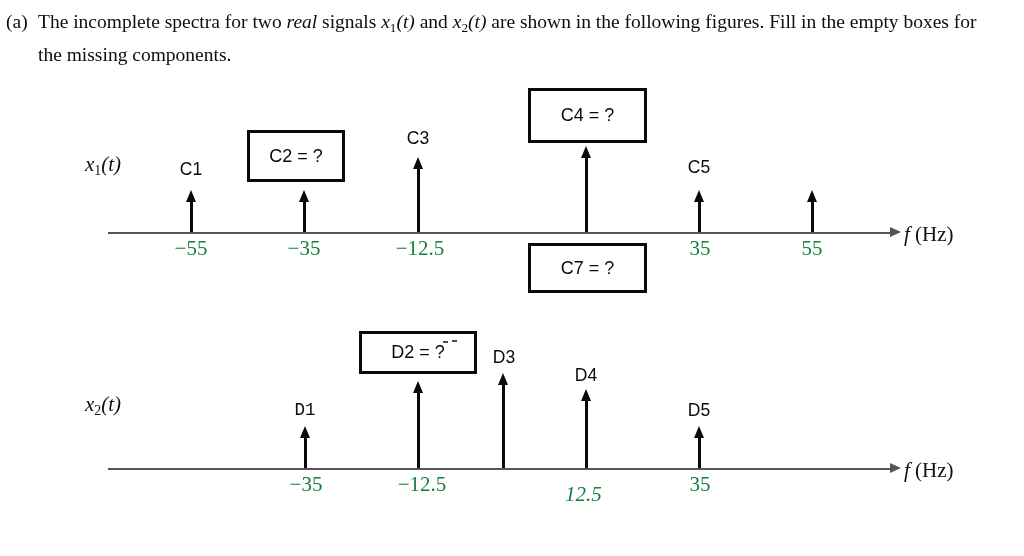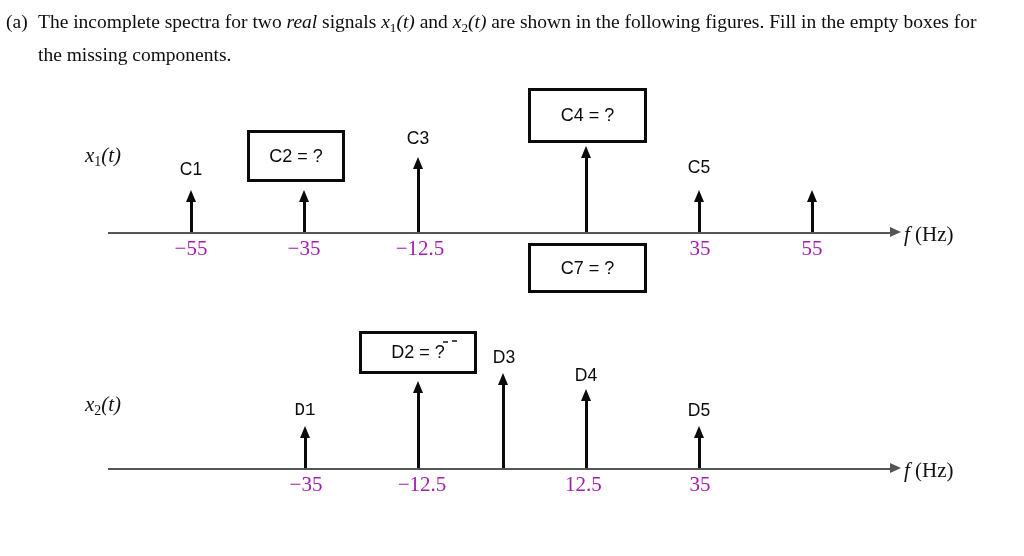--- a/index.html
+++ b/index.html
@@ -113,21 +113,21 @@
     color: #0a0a0a;
     white-space: nowrap;
     transform: translateX(-50%);
   }
 
   
   .tick-label {
     position: absolute;
     font-family: "Liberation Serif", serif;
     font-size: 21px;
-    color: #a21caf;
+    color: #15803d;
     white-space: nowrap;
     transform: translateX(-50%);
   }
   .tick-label.no-center { transform: none; }
 
   
   .answer-box {
     position: absolute;
     box-sizing: border-box;
     border: 3.5px solid #0a0a0a;
@@ -150,21 +150,21 @@
 </head>
 <body>
 
 <div class="problem">
   <span class="marker">(a)</span>
   <span class="body"><span>The incomplete spectra for two </span><i>real</i><span> signals </span><span class="var"><span>x</span><sub>1</sub><span>(t)</span></span><span> and </span><span class="var"><span>x</span><sub>2</sub><span>(t)</span></span><span> are shown in the following figures. Fill in the empty boxes for the missing components.</span></span>
 </div>
 
 <div class="figure">
 
-  <div class="signal-label" style="left:85px; top:143px;"><span>x</span><sub>1</sub><span>(t)</span></div>
+  <div class="signal-label" style="left:85px; top:152px;"><span>x</span><sub>1</sub><span>(t)</span></div>
 
   <div class="axis-line" style="left:108px; top:232px; width:784px;"></div>
   <div class="axis-head" style="left:890px; top:227px;"></div>
   <div class="axis-name" style="left:904px; top:222px;"><span class="fsym">f</span>&nbsp;<span>(Hz)</span></div>
 
   <div class="impulse" style="left:190px; top:198px; height:34px;"></div>
   <div class="impulse-head" style="left:186px; top:190px;"></div>
   <div class="comp-label" style="left:191px; top:159px;">C1</div>
   <div class="tick-label" style="left:191px; top:236px;">−55</div>
 
@@ -218,20 +218,20 @@
   <div class="speck" style="left:452px; top:340px;"></div>
   <div class="tick-label" style="left:422px; top:472px;">−12.5</div>
 
   <div class="impulse" style="left:502px; top:382px; height:86px;"></div>
   <div class="impulse-head" style="left:498px; top:373px;"></div>
   <div class="comp-label" style="left:504px; top:347px;">D3</div>
 
   <div class="impulse" style="left:585px; top:398px; height:70px;"></div>
   <div class="impulse-head" style="left:581px; top:389px;"></div>
   <div class="comp-label" style="left:586px; top:365px;text-align:right;">D4</div>
-  <div class="tick-label no-center" style="left:565px; top:472px;">12.5</div>
+  <div class="tick-label no-center" style="left:565px; top:482px;font-style:italic;">12.5</div>
 
   <div class="impulse" style="left:698px; top:434px; height:34px;"></div>
   <div class="impulse-head" style="left:694px; top:426px;"></div>
   <div class="comp-label" style="left:699px; top:400px;">D5</div>
   <div class="tick-label" style="left:700px; top:472px;">35</div>
 
 </div>
 
 </body></html>

